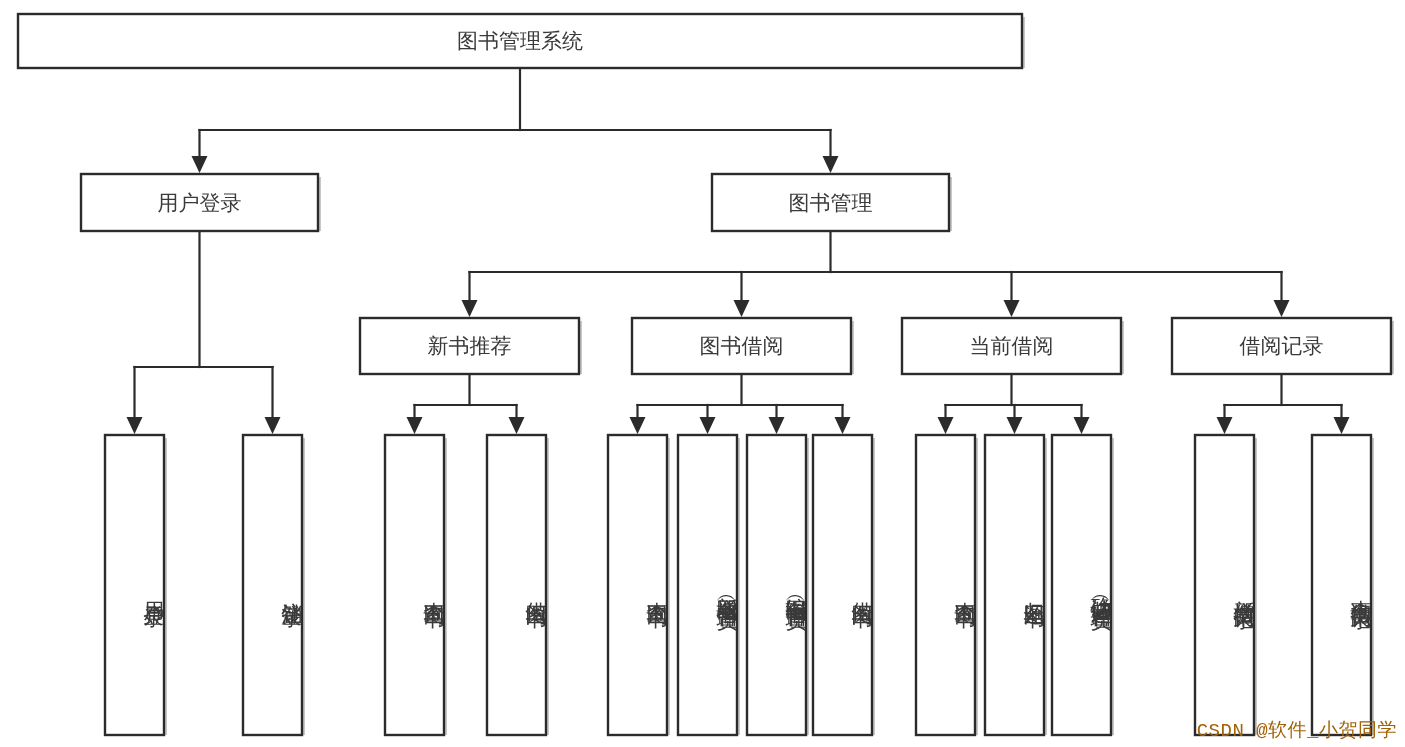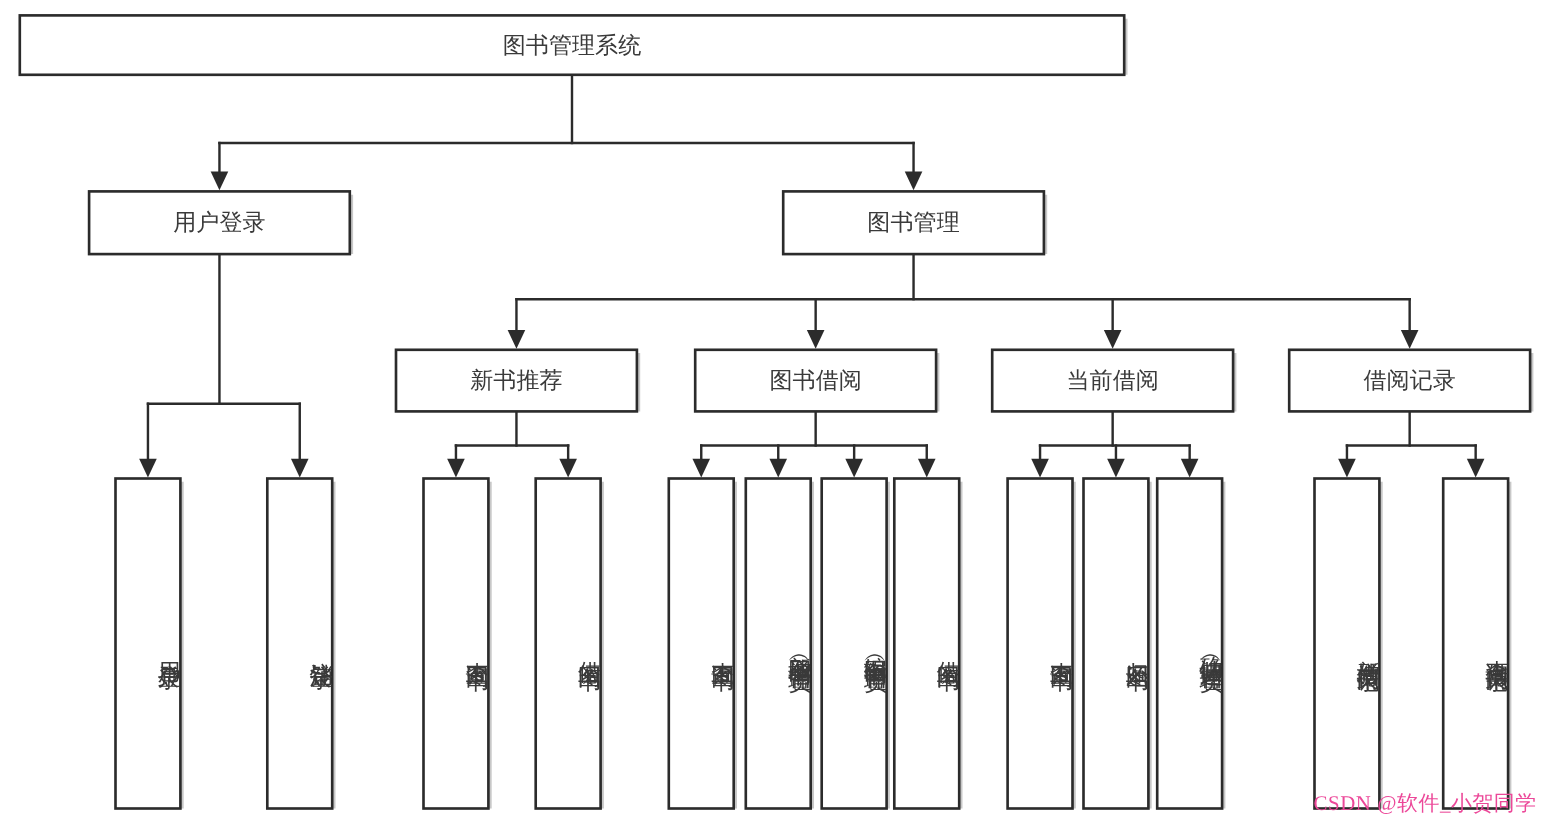--- a/index.html
+++ b/index.html
@@ -66,23 +66,23 @@
     display: flex;
     align-items: flex-start;
     justify-content: center;
     pointer-events: none;
     white-space: nowrap;
   }
   .watermark {
     position: absolute;
     right: 8px;
     bottom: 4px;
-    font-family: Liberation Serif, serif;
+    font-family: Liberation Mono, monospace;
     font-size: 19px;
-    color: #ec4899;
+    color: #a16207;
     letter-spacing: 0.5px;
     white-space: nowrap;
   }
 </style>
 </head>
 <body>
 
 <div id="diagram-root">
 
   <svg id="flowchart" viewBox="0 0 1405 747">

